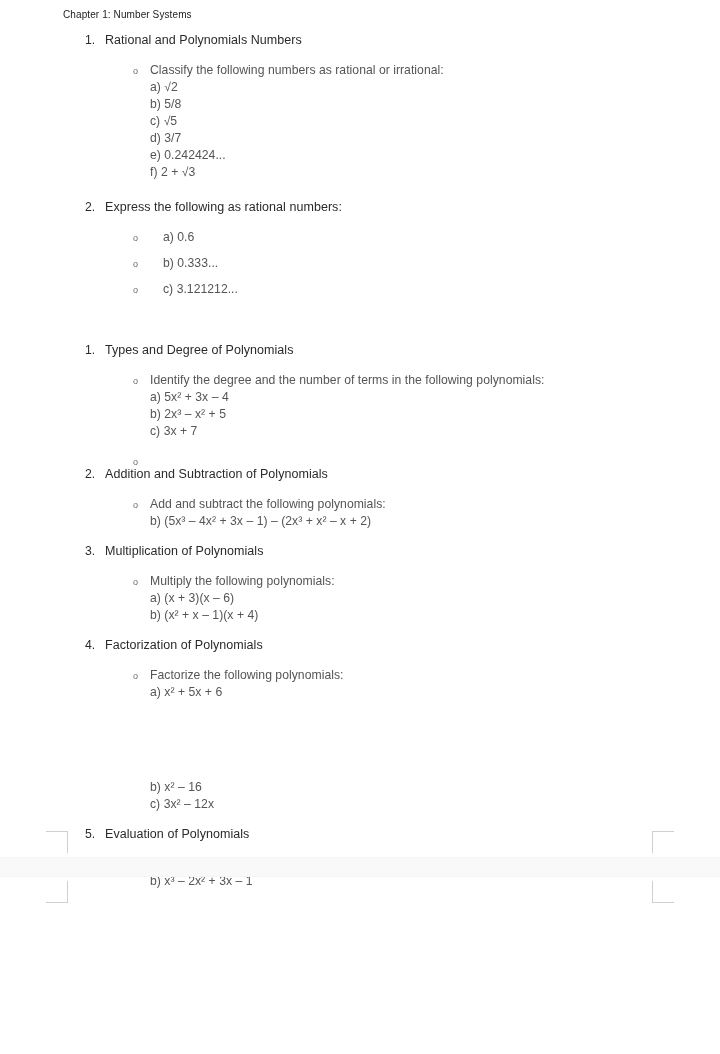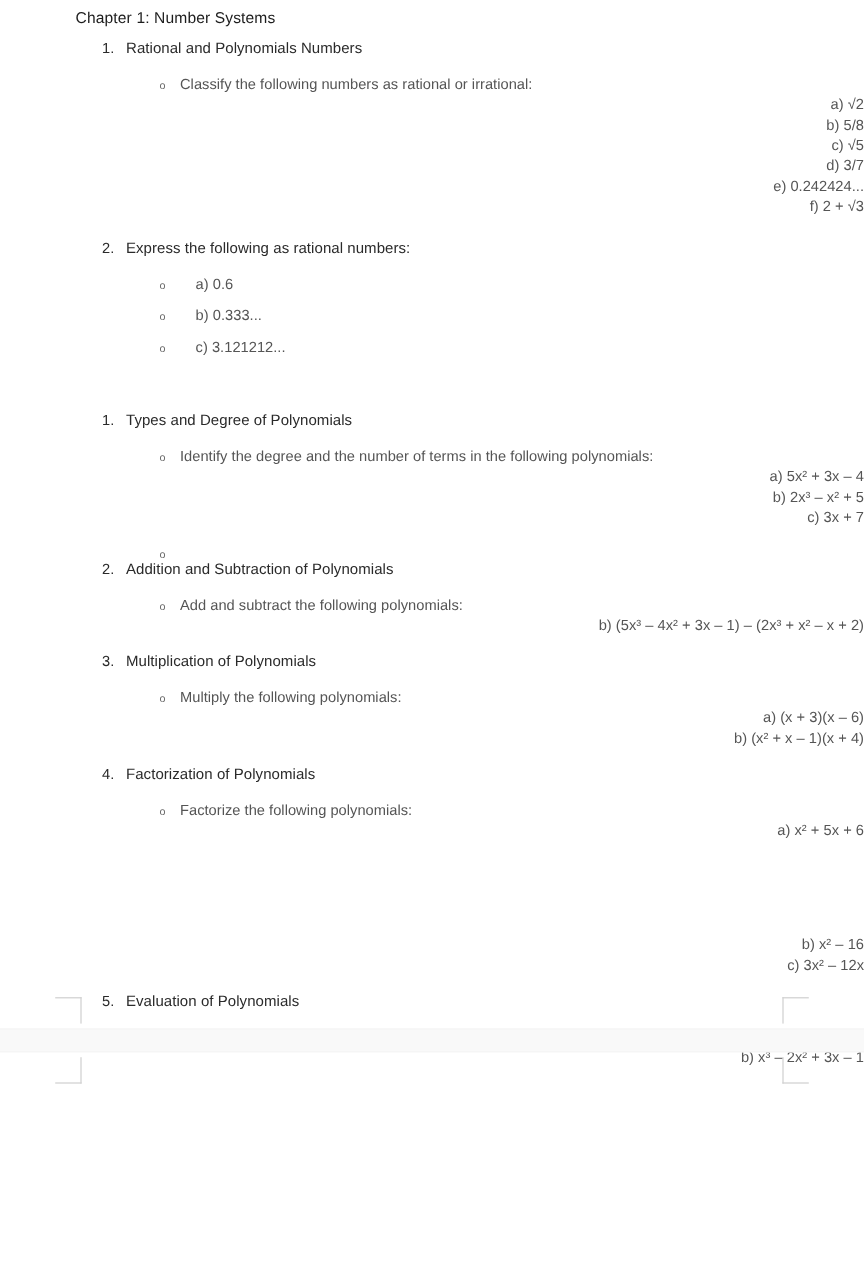--- a/index.html
+++ b/index.html
@@ -19,21 +19,21 @@
 
   .page {
     position: relative;
     width: 720px;
     height: 1054px;
     box-sizing: border-box;
   }
 
   
   .chapter-heading {
-    font-size: 13px;
+    font-size: 10px;
     color: #1d1d1d;
     line-height: 17px;
     margin: 0;
     padding-left: 63px;
     letter-spacing: 0.1px;
   }
 
   .num-item {
     position: relative;
     padding-left: 105px;
@@ -71,21 +71,20 @@
   .bullet-block.wide { padding-left: 163px; }
   .bullet-block.wide .bullet { left: 133px; }
 
   .sub-line {
     font-size: 12.2px;
     color: #555555;
     line-height: 17px;
     margin: 0;
     padding-left: 150px;
     letter-spacing: 0.03px;
-    text-align: right;
   }
 
   .sp-xs { height: 6px; }
   .sp-s  { height: 9px; }
   .sp-m  { height: 13px; }
   .sp-l  { height: 18px; }
 
   
   .page-break {
     position: absolute;

